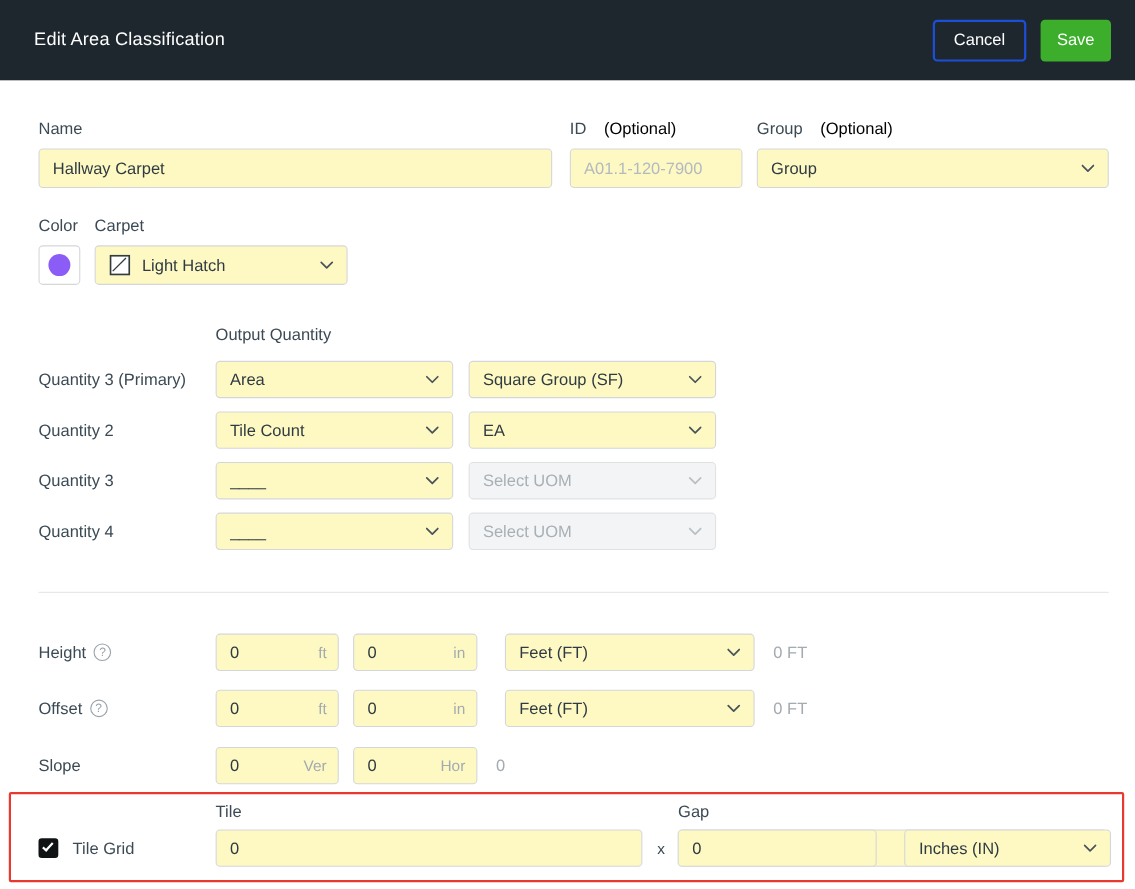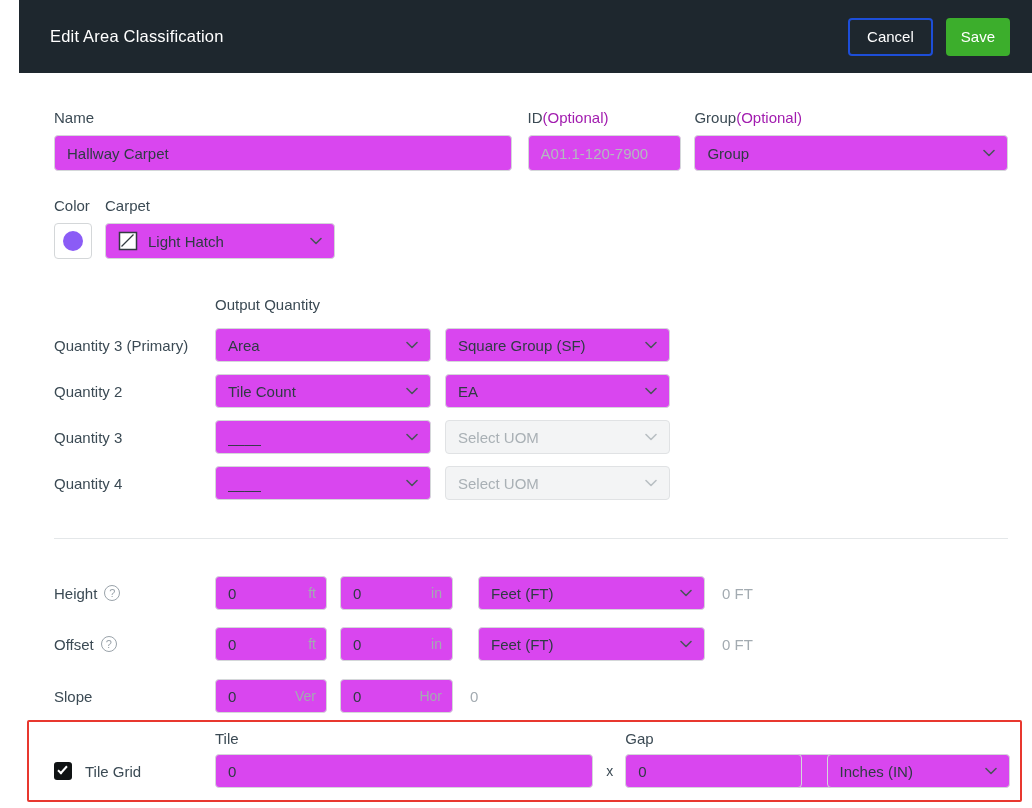--- a/index.html
+++ b/index.html
@@ -3,21 +3,21 @@
 <meta charset="utf-8">
 <style>
   * { box-sizing: border-box; }
   html,body { margin:0; padding:0; }
   body {
     font-family: "Liberation Sans", sans-serif;
     background:#ffffff;
     width:1032px; height:808px;
     overflow:hidden;
   }
-  .page { width:1032px; height:802px; background:#fff; position:relative;padding-left:19px; }
+  .page { width:1032px; height:802px; background:#fff; position:relative; }
 
   
   .topbar {
     height:73px; background:#1e272e;
     display:flex; align-items:center;
     padding:0 22px 0 31px;
   }
   .topbar-title { color:#ffffff; font-size:16.5px; letter-spacing:.2px; }
   .topbar-actions { margin-left:auto; display:flex; gap:13px; }
   .btn {
@@ -25,25 +25,25 @@
     display:flex; align-items:center; justify-content:center;
     cursor:pointer; user-select:none;
   }
   .btn-cancel { background:transparent; border:2px solid #1d4ed8; color:#fff; padding:0 17px; }
   .btn-save   { background:#3cae2c; border:none; color:#fff; padding:0 15px; }
 
   
   main { padding:36px 24px 0 35px; }
 
   .label { display:block; font-size:15px; color:#3b4a54; margin-bottom:9px; }
-  .optional { color:#a21caf; margin-left:0; }
+  .optional { color:#000000; margin-left:16px; }
 
   .input, .selectbox {
     height:36px; border:1px solid #d4d7d9; border-radius:4px;
-    background:#d946ef; font-size:15px; color:#2f3b43;
+    background:#fef9c3; font-size:15px; color:#2f3b43;
   }
   .h34 { height:34px; }
   input.input { padding:0 12px; width:100%; outline:none; font-family:inherit; }
   input.input::placeholder { color:#b3babf; }
 
   .selectbox { display:flex; align-items:center; padding:0 12px; cursor:pointer; }
   .selectbox .chev { margin-left:auto; display:flex; color:#4a545b; padding-left:8px; }
   .selectbox.disabled { background:#f3f4f5; color:#a9b0b5; border-color:#e0e2e4; }
   .selectbox.disabled .chev { color:#b9bfc3; }
   .selectbox .sel-text { white-space:nowrap; overflow:hidden; text-overflow:ellipsis; }

